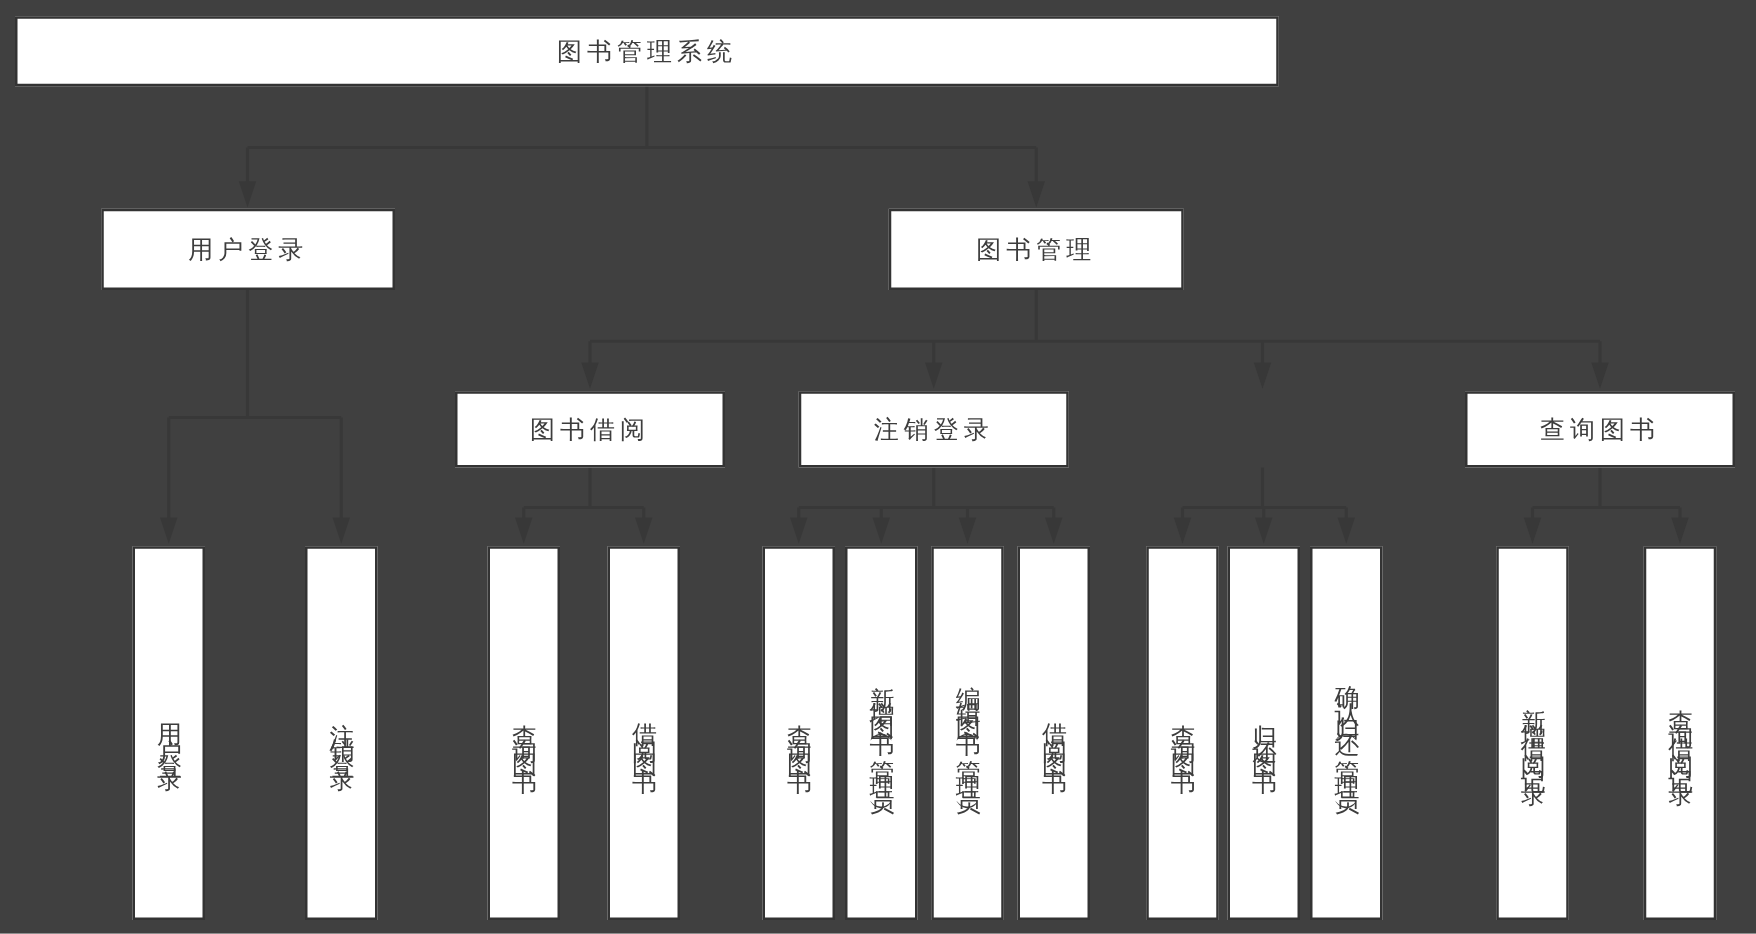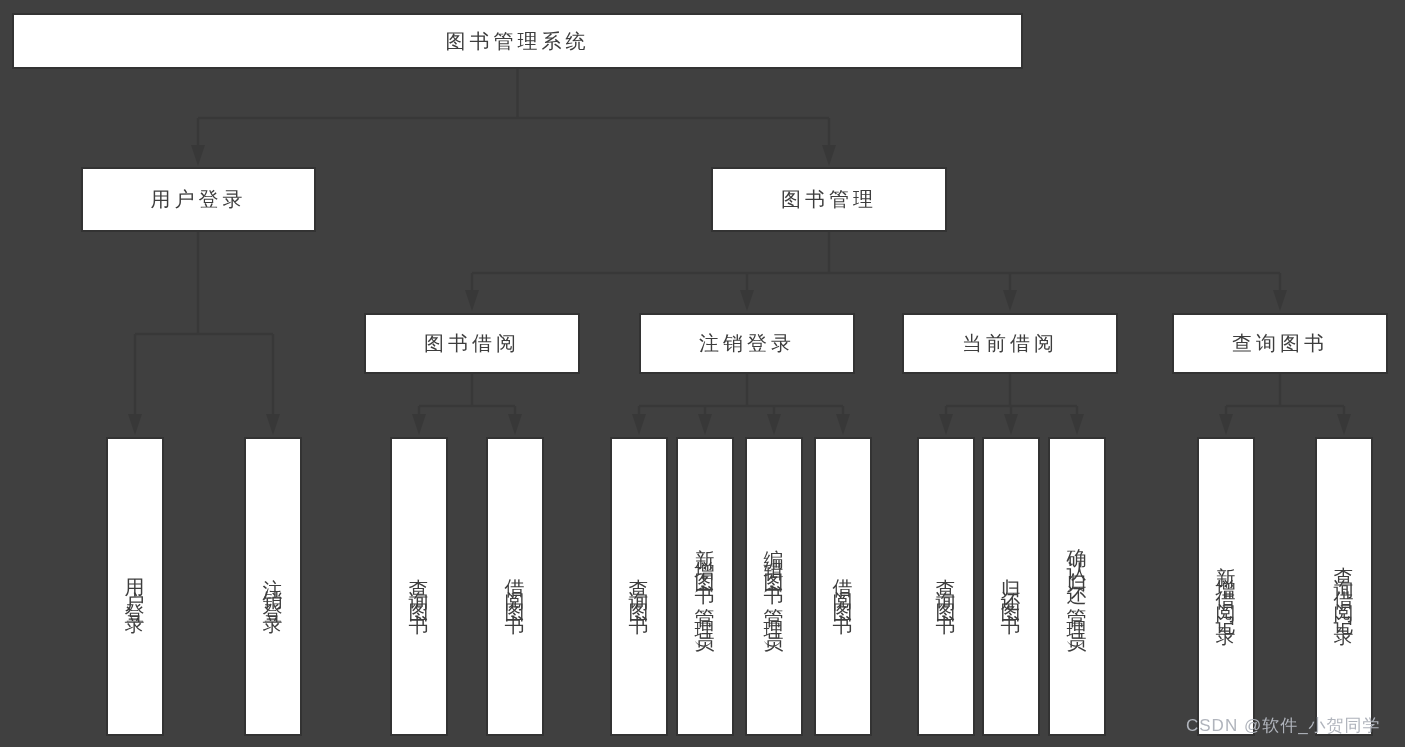--- a/index.html
+++ b/index.html
@@ -100,23 +100,20 @@
   <div class="box" style="left:711px;top:167px;width:236px;height:65px">
     <span>图书管理</span>
   </div>
 
   <div class="box" style="left:364px;top:313px;width:216px;height:61px">
     <span>图书借阅</span>
   </div>
   <div class="box" style="left:639px;top:313px;width:216px;height:61px">
     <span>注销登录</span>
   </div>
-  <div class="box" style="left:902px;top:313px;width:216px;height:61px">
-    <span>当前借阅</span>
-  </div>
   <div class="box" style="left:1172px;top:313px;width:216px;height:61px">
     <span>查询图书</span>
   </div>
 
   <div class="box leaf" style="left:106px;top:437px;width:58px;height:299px">
     <span class="vtext">用户登录</span>
   </div>
   <div class="box leaf" style="left:244px;top:437px;width:58px;height:299px">
     <span class="vtext">注销登录</span>
   </div>
@@ -151,15 +148,14 @@
     <span class="vtext">确认归还（管理员）</span>
   </div>
 
   <div class="box leaf" style="left:1197px;top:437px;width:58px;height:299px">
     <span class="vtext">新增借阅记录</span>
   </div>
   <div class="box leaf" style="left:1315px;top:437px;width:58px;height:299px">
     <span class="vtext">查询借阅记录</span>
   </div>
 
-  <div class="watermark">CSDN @软件_小贺同学</div>
 
 </div>
 
 </body></html>

